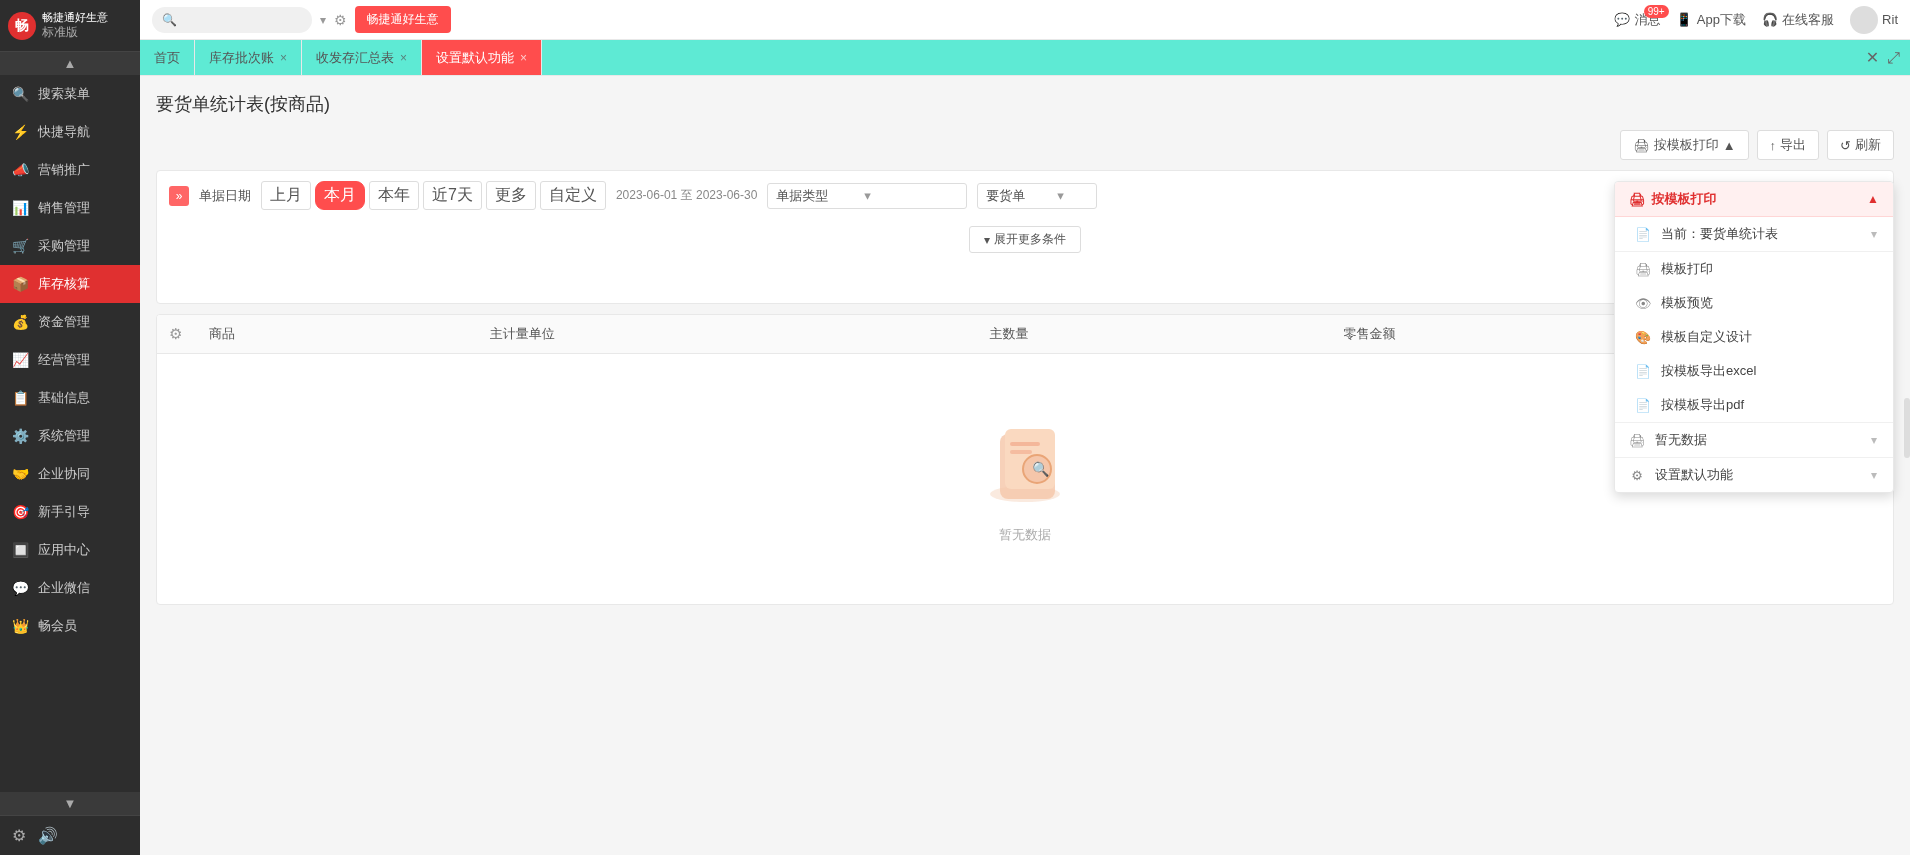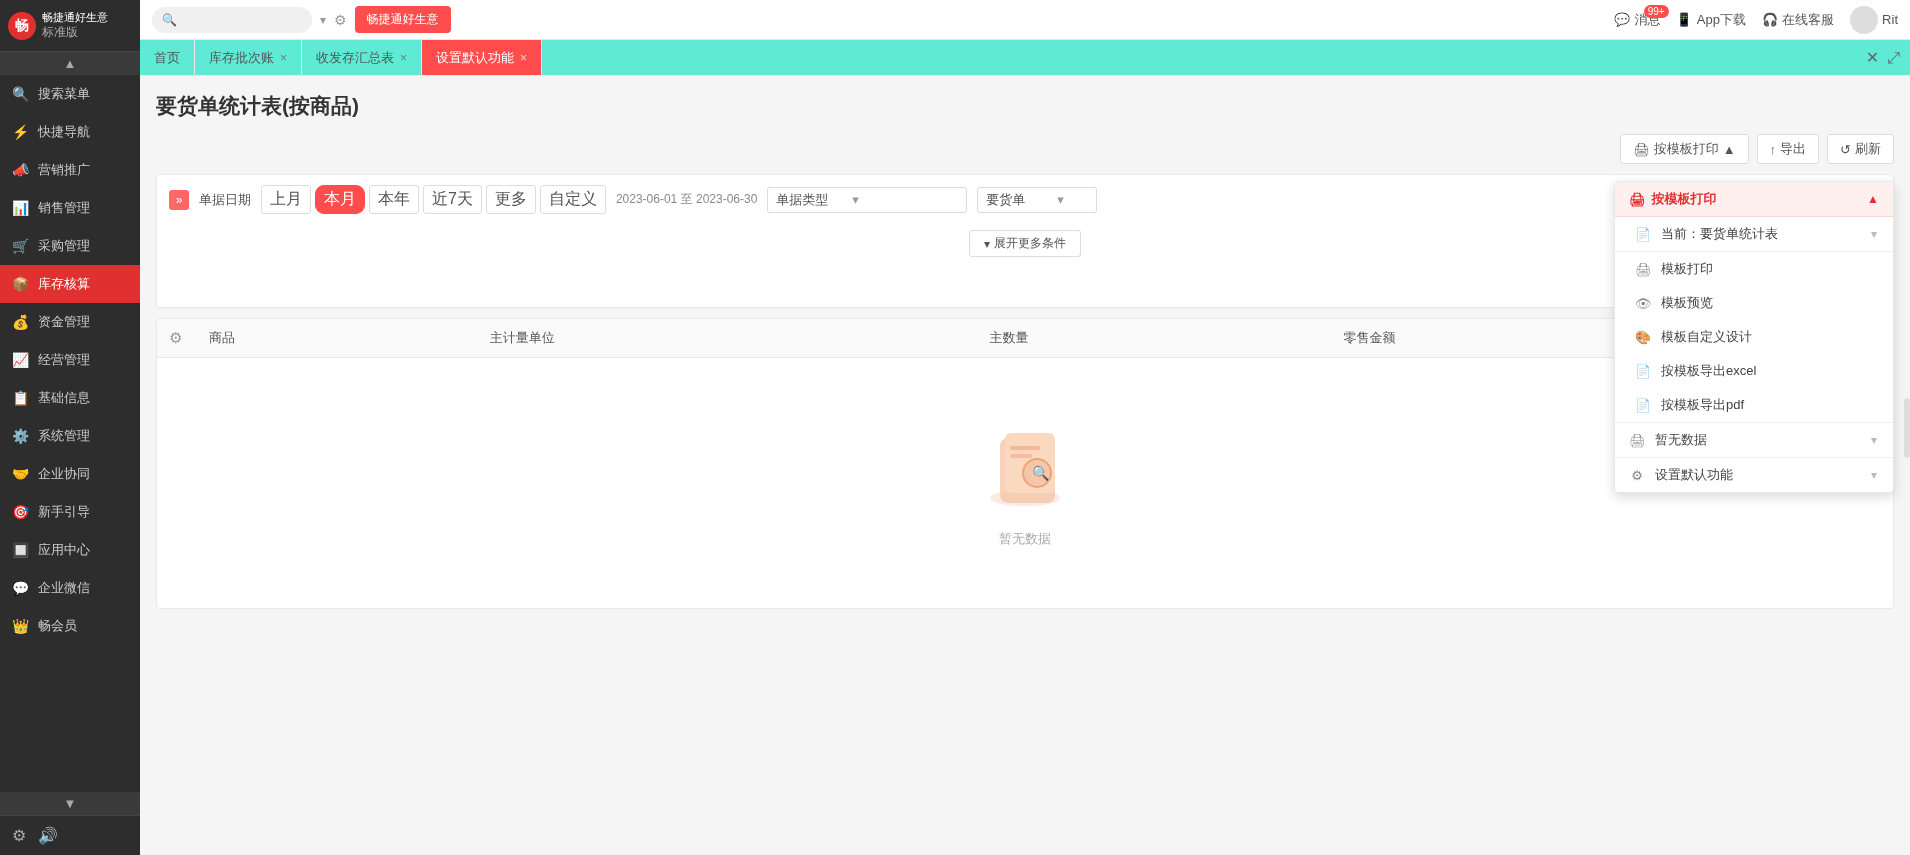--- a/index.html
+++ b/index.html
@@ -196,22 +196,22 @@
     
     .content {
       flex: 1;
       overflow: auto;
       padding: 16px;
       background: #f5f5f5;
       position: relative;
     }
 
     .page-title {
-      font-size: 21px;
-      font-weight: bold;
+      font-size: 18px;
+      font-weight: normal;
       color: #333;
       margin-bottom: 14px;
     }
 
     
     .filter-bar {
       background: #fff;
       border-radius: 4px;
       padding: 10px 12px;
       margin-bottom: 10px;
@@ -258,21 +258,21 @@
     }
     .date-range-text { font-size: 12px; color: #888; }
     .filter-select {
       display: flex;
       align-items: center;
       border: 1px solid #ddd;
       border-radius: 3px;
       padding: 3px 8px;
       background: #fff;
       cursor: pointer;
-      gap: 24px;
+      gap: 36px;
       min-width: 200px;
     }
     .filter-select-label { font-size: 13px; color: #555; }
     .filter-select-arrow { color: #999; }
 
     .filter-more-row {
       display: flex;
       align-items: center;
       justify-content: center;
       padding: 6px 0 0;

